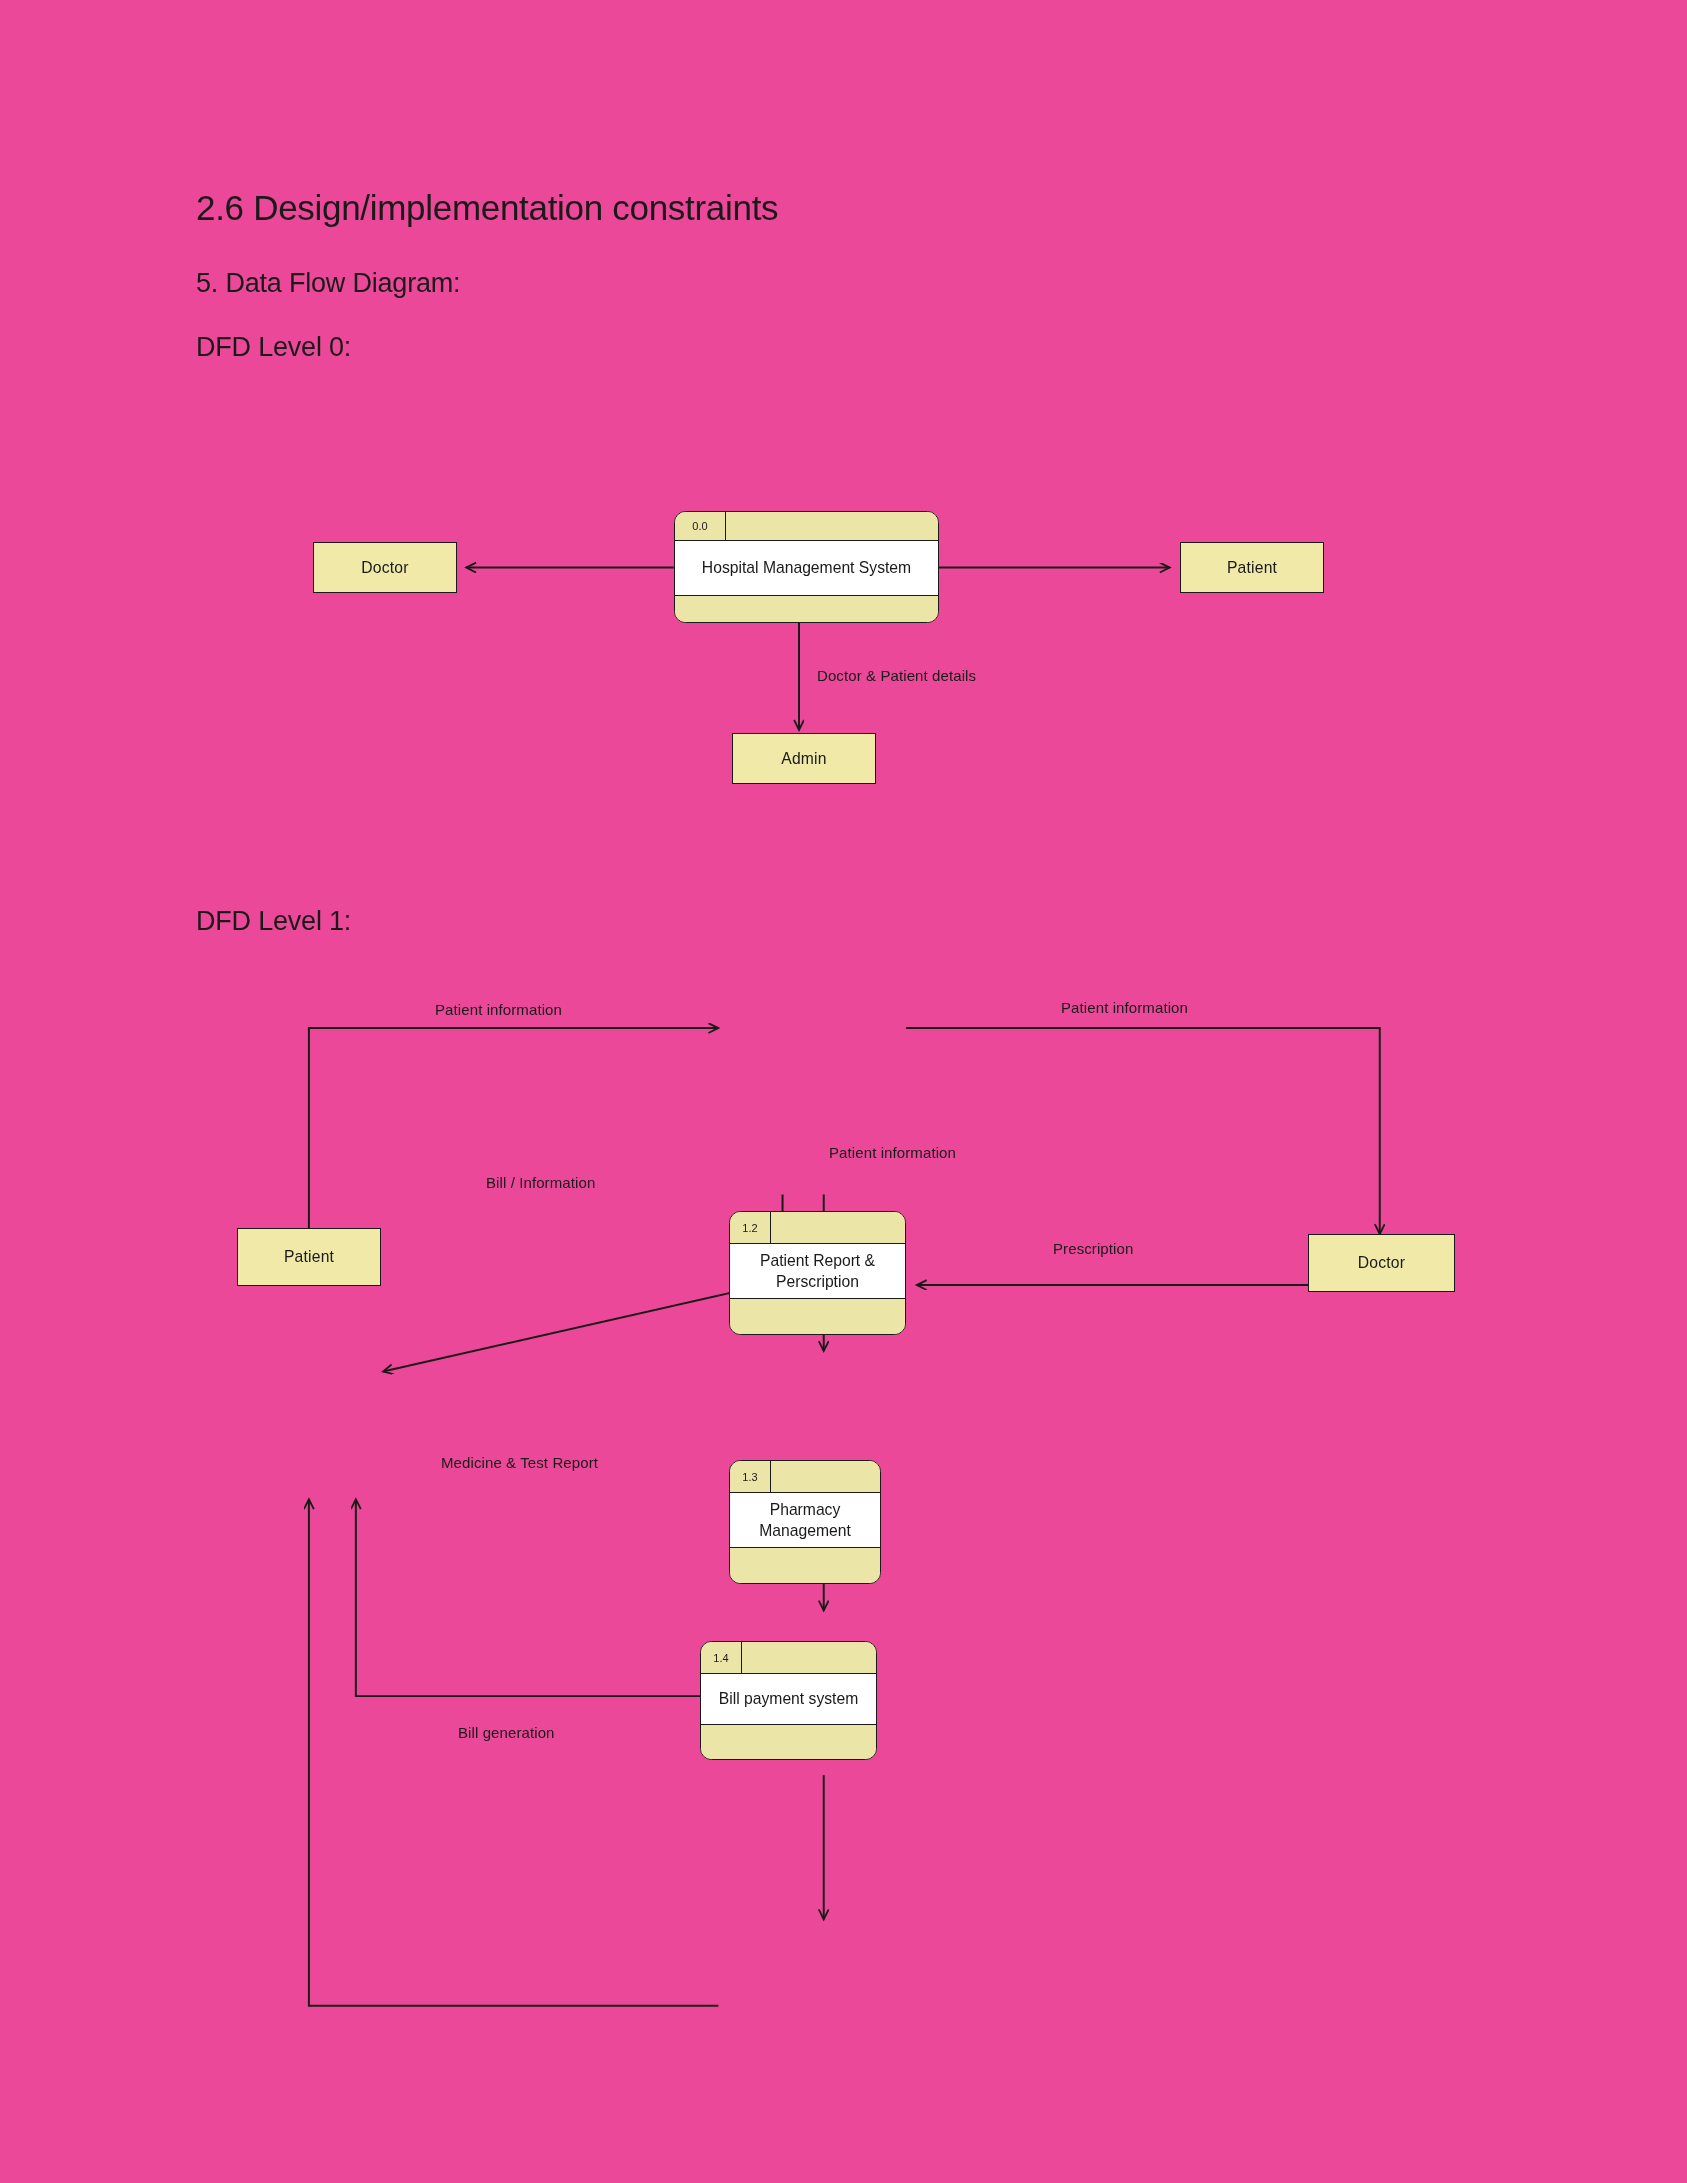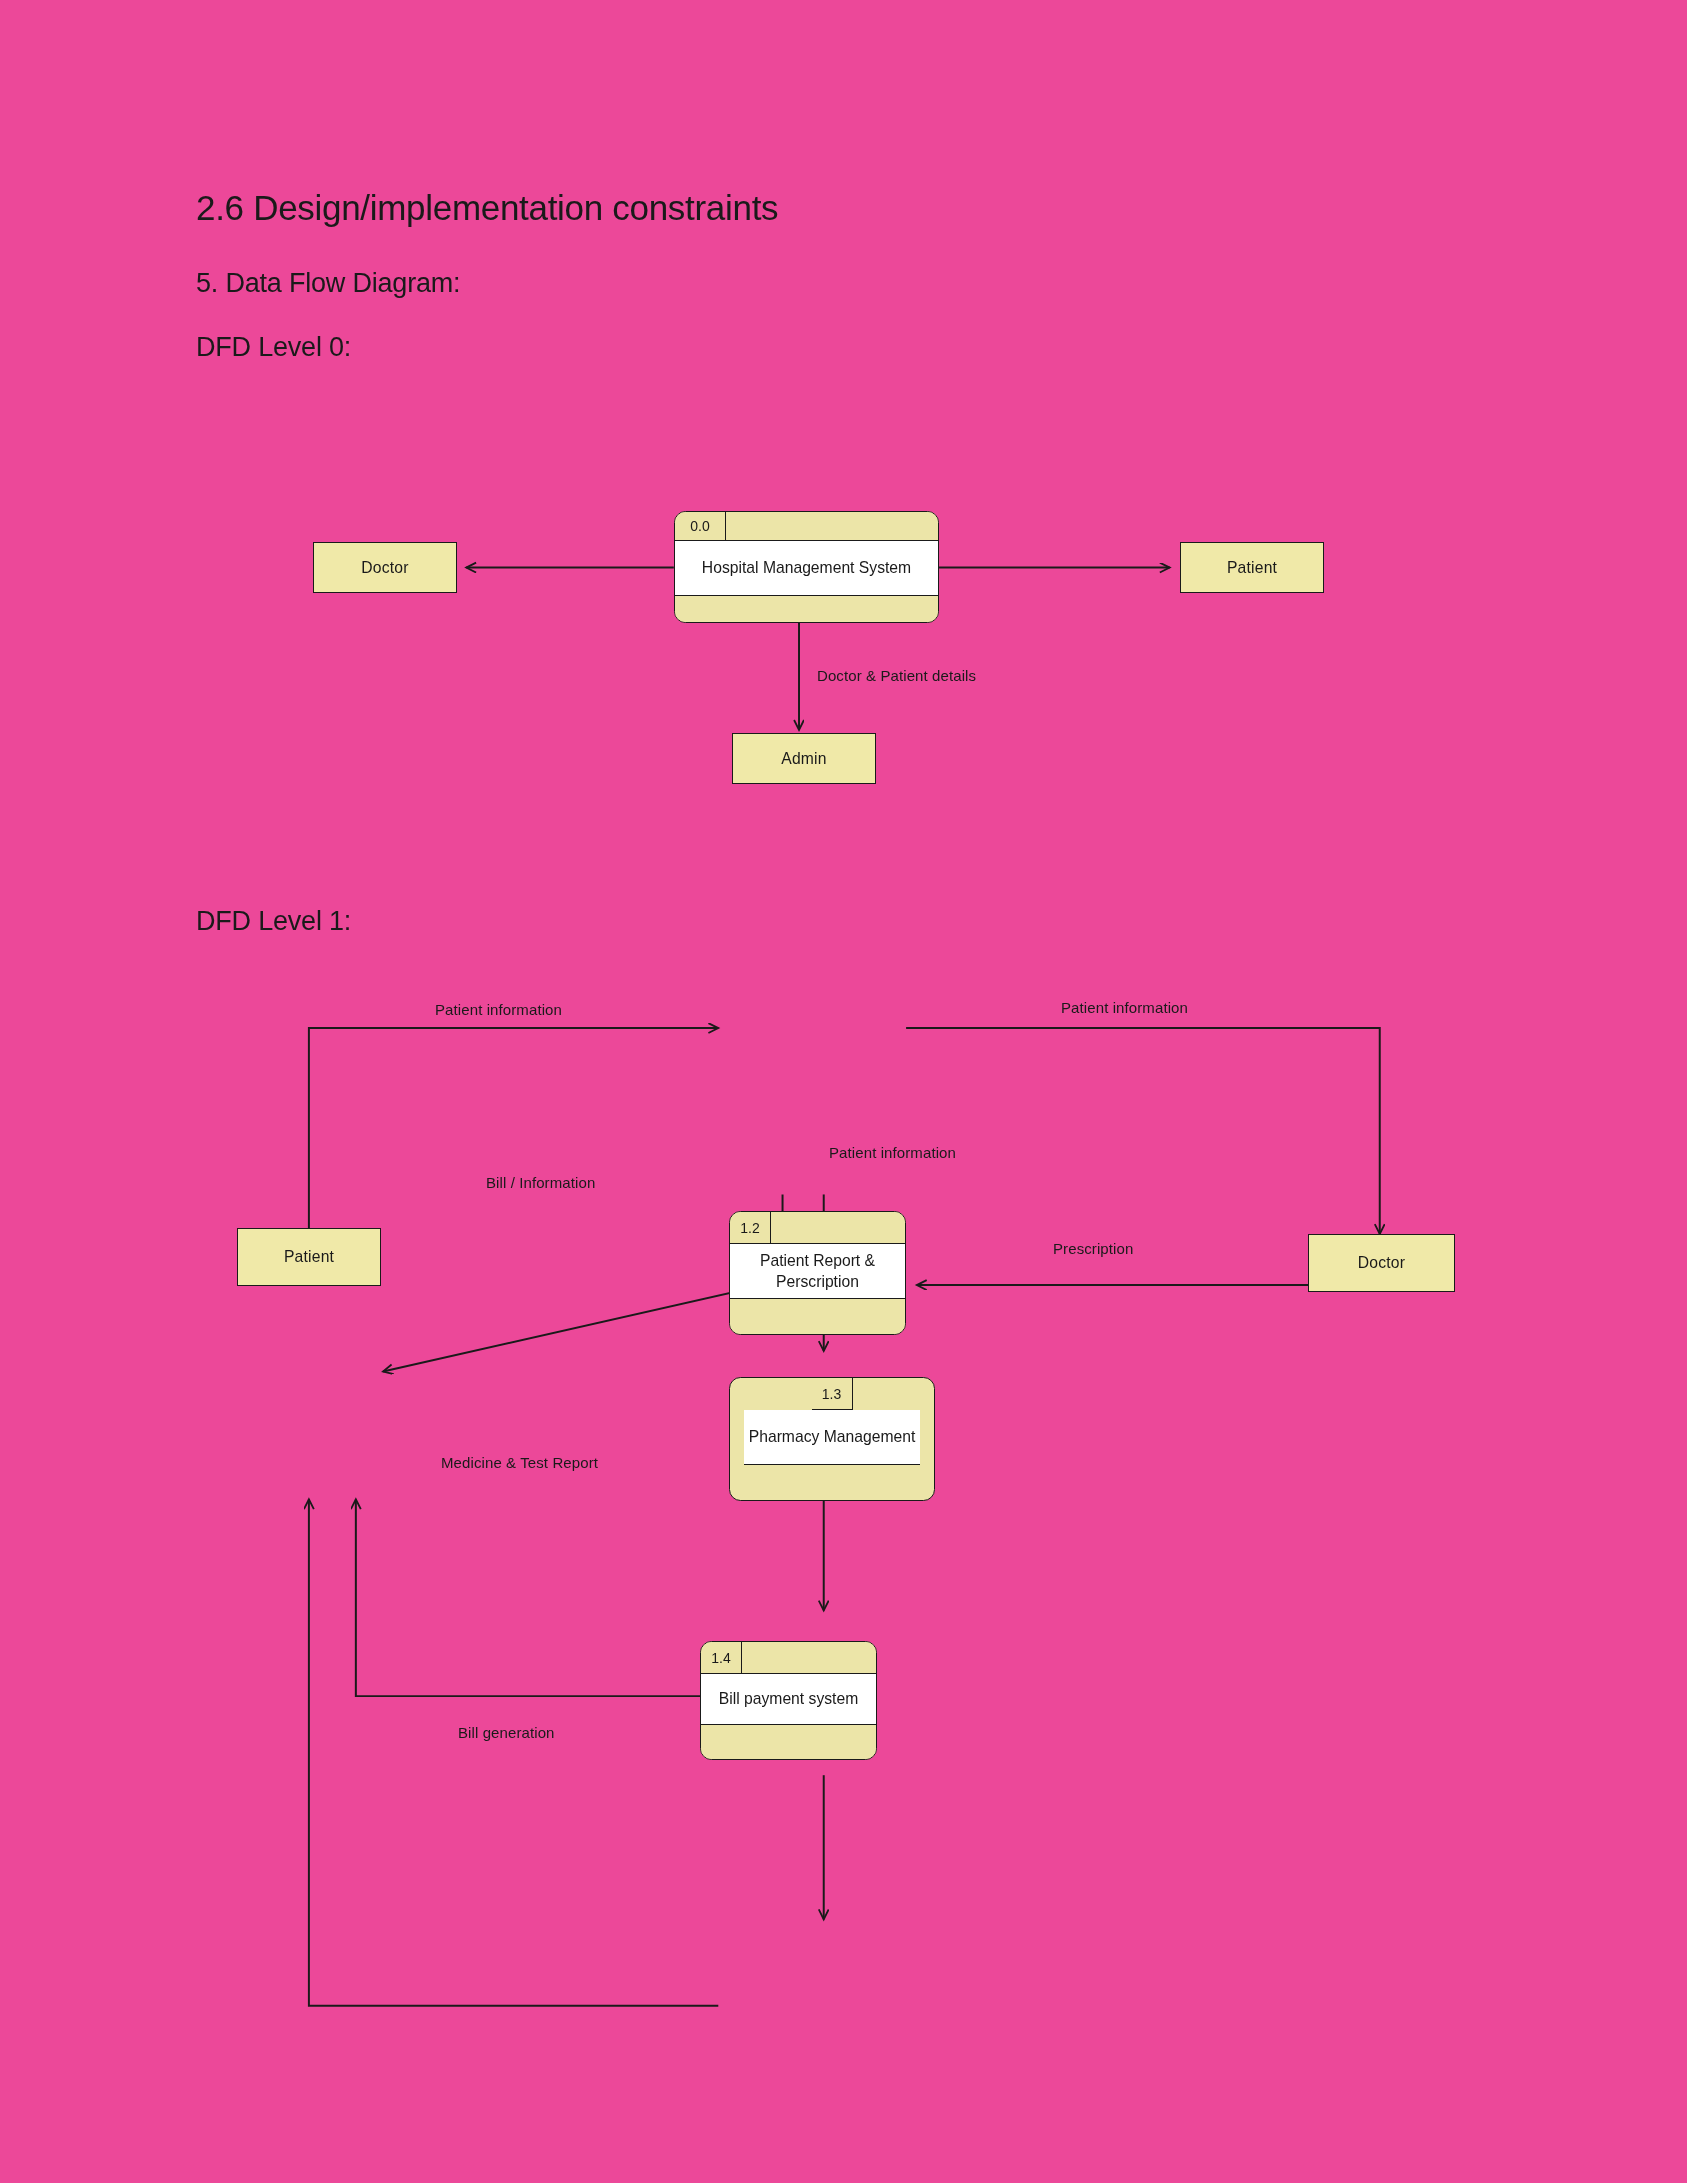--- a/index.html
+++ b/index.html
@@ -87,21 +87,21 @@
     flex: 0 0 auto;
     border-bottom: 1.6px solid #1a1a1a;
     background: #ece5a8;
   }
   .process .p-num {
     flex: 0 0 auto;
     border-right: 1.6px solid #1a1a1a;
     display: flex;
     align-items: center;
     justify-content: center;
-    font-size: 14px;
+    font-size: 11px;
     color: #1a1a1a;
     box-sizing: border-box;
   }
   .process .p-numpad {
     flex: 1 1 auto;
   }
   .process .p-body {
     flex: 1 1 auto;
     background: #ffffff;
     border-bottom: 1.6px solid #1a1a1a;
@@ -207,21 +207,21 @@
 
     <div class="process" style="left:729px; top:1211px; width:177px; height:124px;">
       <div class="p-head" style="height:31px;">
         <div class="p-num" style="width:41px;">1.2</div>
         <div class="p-numpad"></div>
       </div>
       <div class="p-body" style="height:56px;">Patient Report &amp; Perscription</div>
       <div class="p-foot" style="height:35px;"></div>
     </div>
 
-    <div class="process" style="left:729px; top:1377px; width:206px; height:124px;align-items:center;">
+    <div class="process" style="left:729px; top:1460px; width:152px; height:124px;">
       <div class="p-head" style="height:31px;">
         <div class="p-num" style="width:41px;">1.3</div>
         <div class="p-numpad"></div>
       </div>
       <div class="p-body" style="height:56px;">Pharmacy Management</div>
       <div class="p-foot" style="height:35px;"></div>
     </div>
 
     <div class="process" style="left:700px; top:1641px; width:177px; height:119px;">
       <div class="p-head" style="height:31px;">

